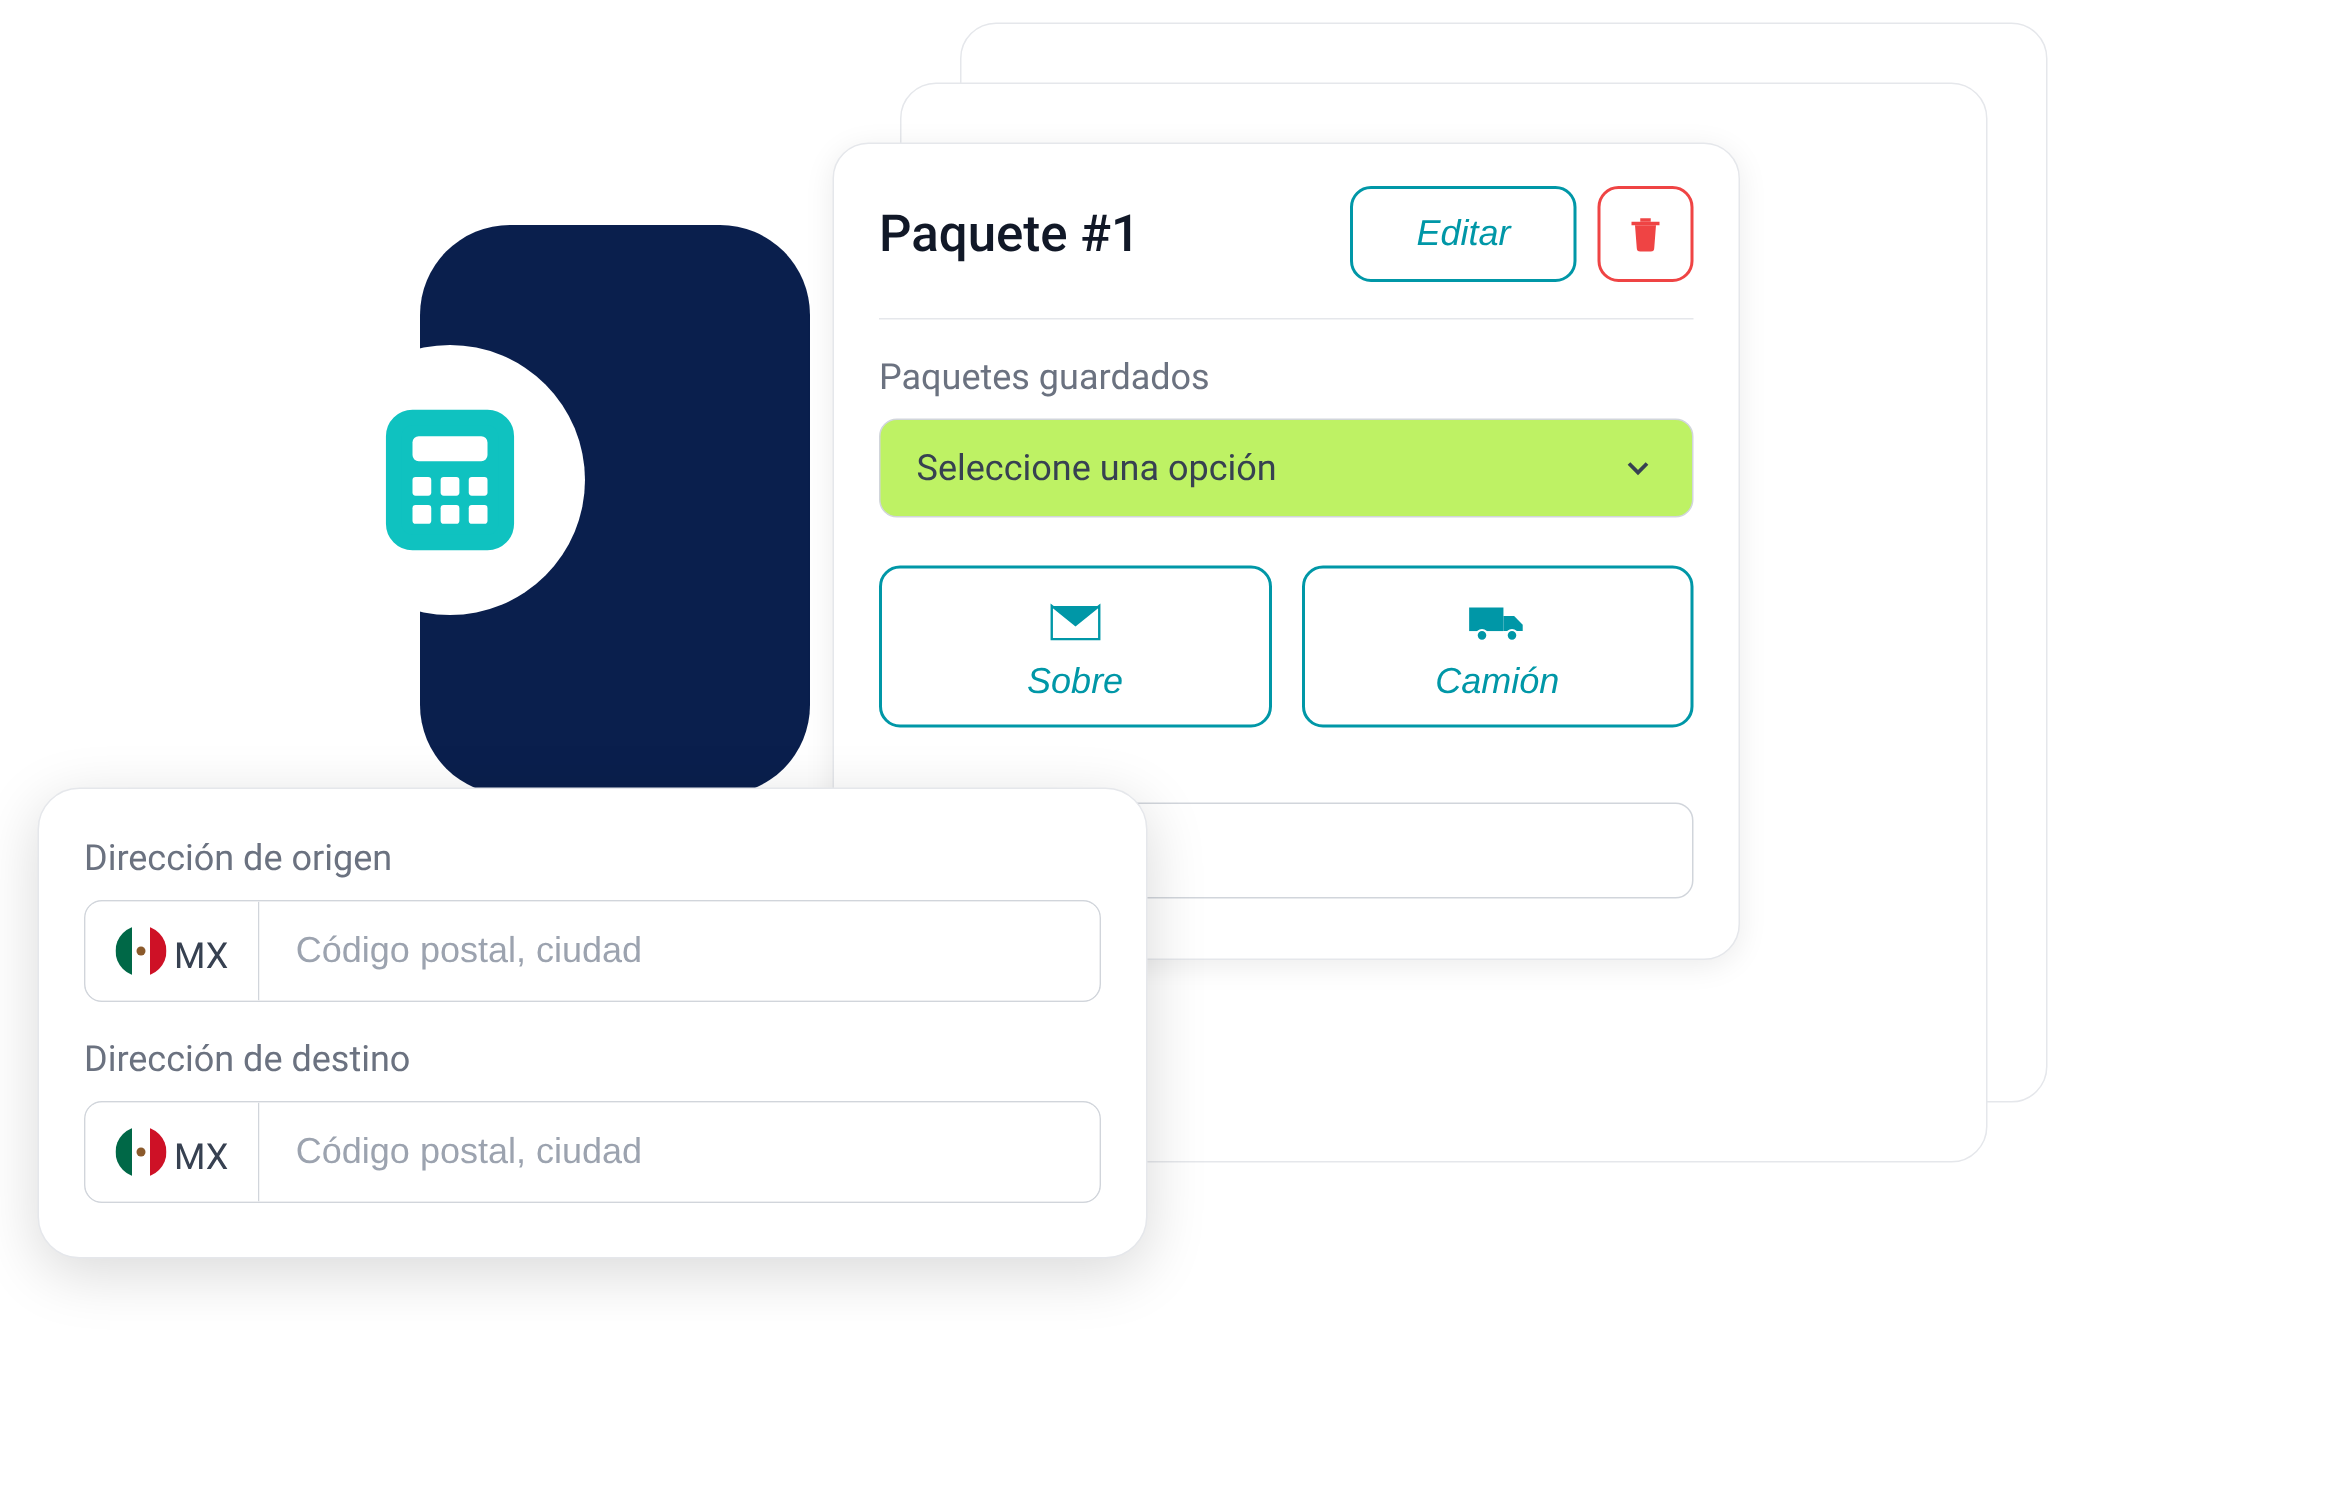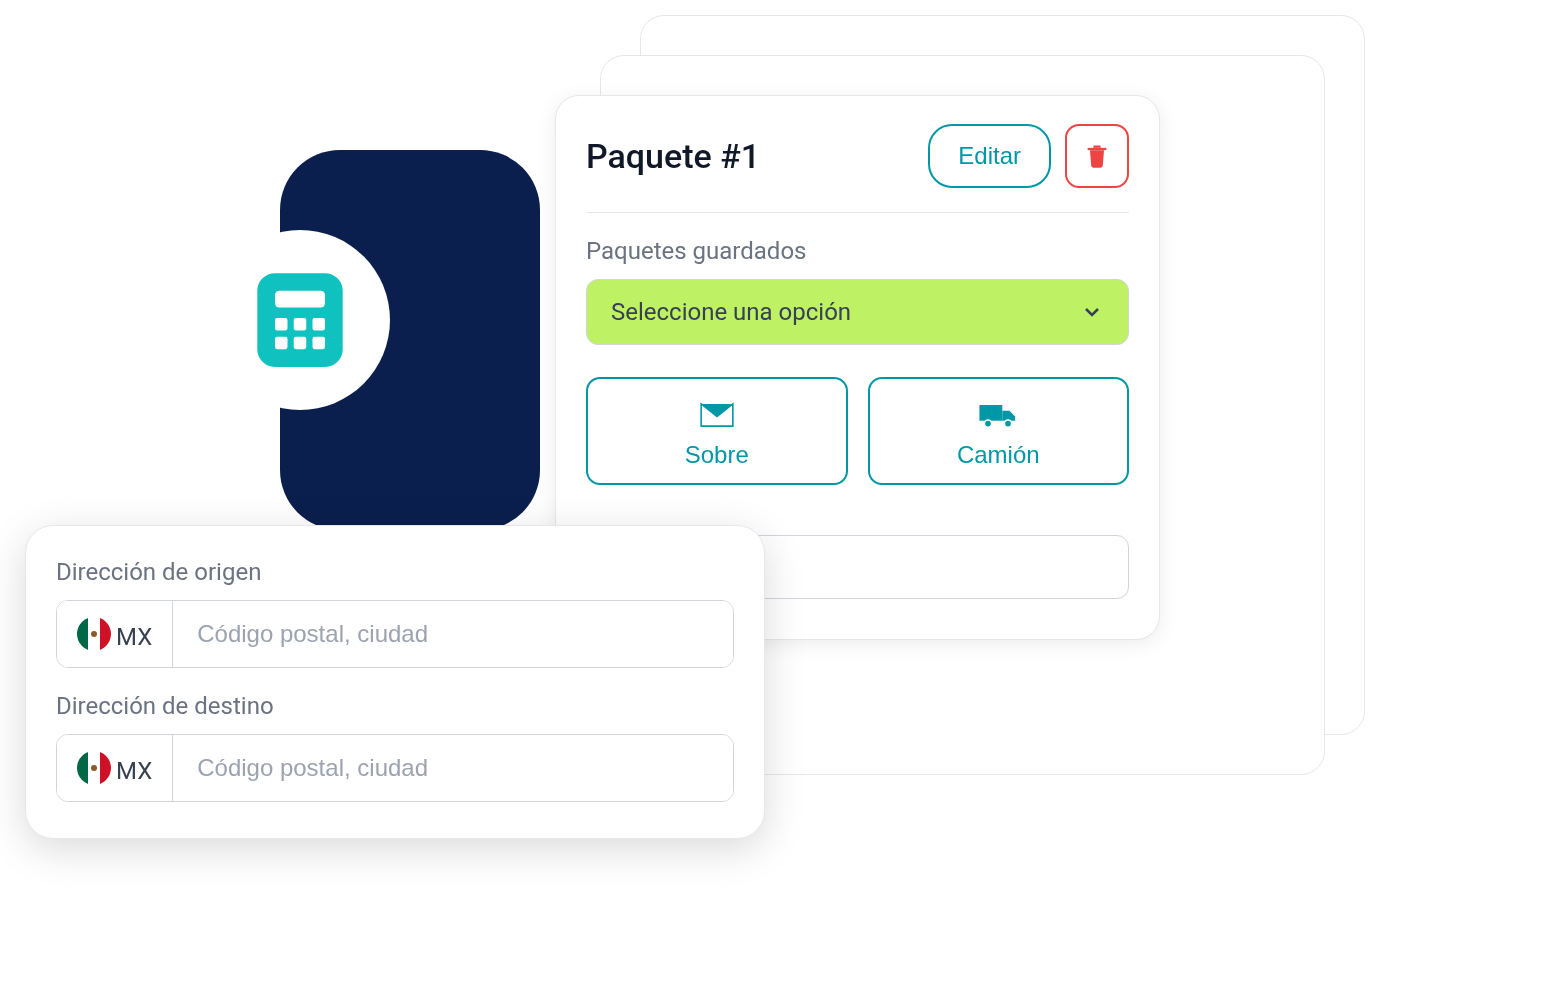--- a/index.html
+++ b/index.html
@@ -86,28 +86,29 @@
     .package-title {
       font-size: 34px;
       font-weight: 500;
       color: #111827;
     }
     .header-actions {
       display: flex;
       gap: 14px;
     }
     .edit-button {
-      padding: 14px 28px;
+      padding: 14px 42px;
       border: 2px solid #0097a7;
       background: #fff;
       color: #0097a7;
       font-size: 24px;
       font-weight: 500;
-      border-radius: 24px;
-      cursor: pointer;
+      border-radius: 14px;
+      cursor: pointer;
+      font-style: italic;
     }
     .delete-button {
       width: 64px;
       height: 64px;
       border: 2px solid #ef4444;
       background: #fff;
       color: #ef4444;
       border-radius: 14px;
       cursor: pointer;
       display: flex;
@@ -144,20 +145,21 @@
       color: #0097a7;
       border-radius: 14px;
       padding: 18px 10px 14px 10px;
       cursor: pointer;
       display: flex;
       flex-direction: column;
       align-items: center;
       gap: 8px;
       font-size: 24px;
       font-weight: 400;
+      font-style: italic;
     }
     .type-button.active {
       background: #0097a7;
       color: #fff;
     }
     .type-icon {
       width: 40px;
       height: 36px;
       display: flex;
       align-items: center;

